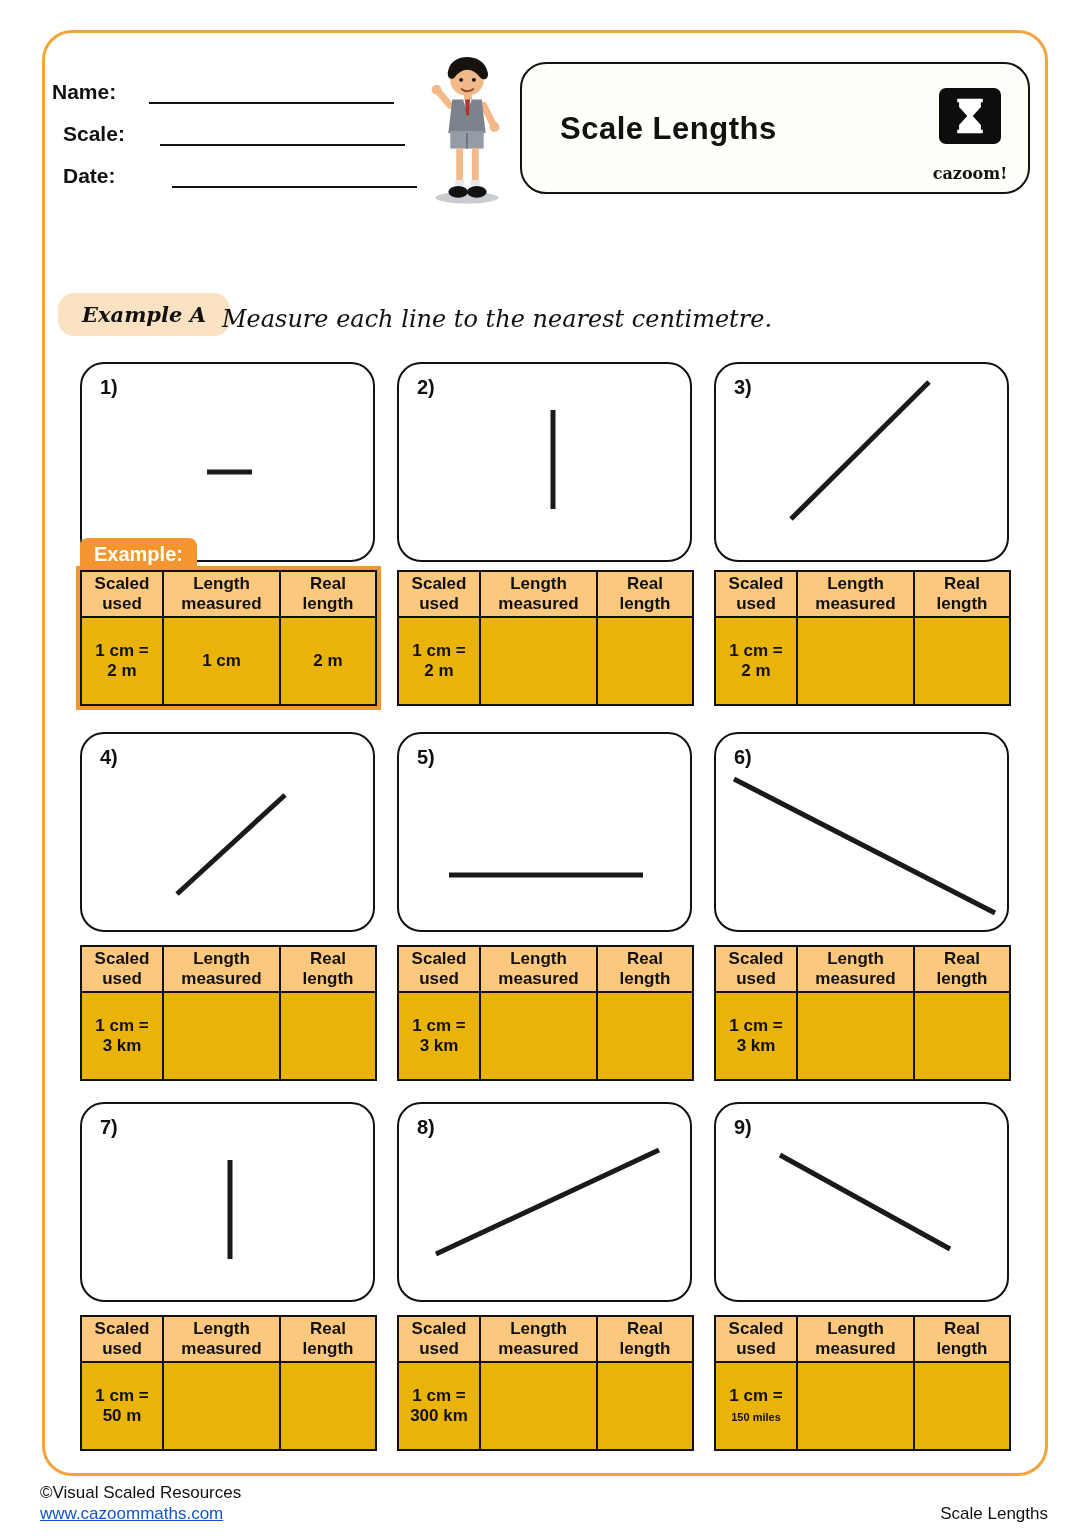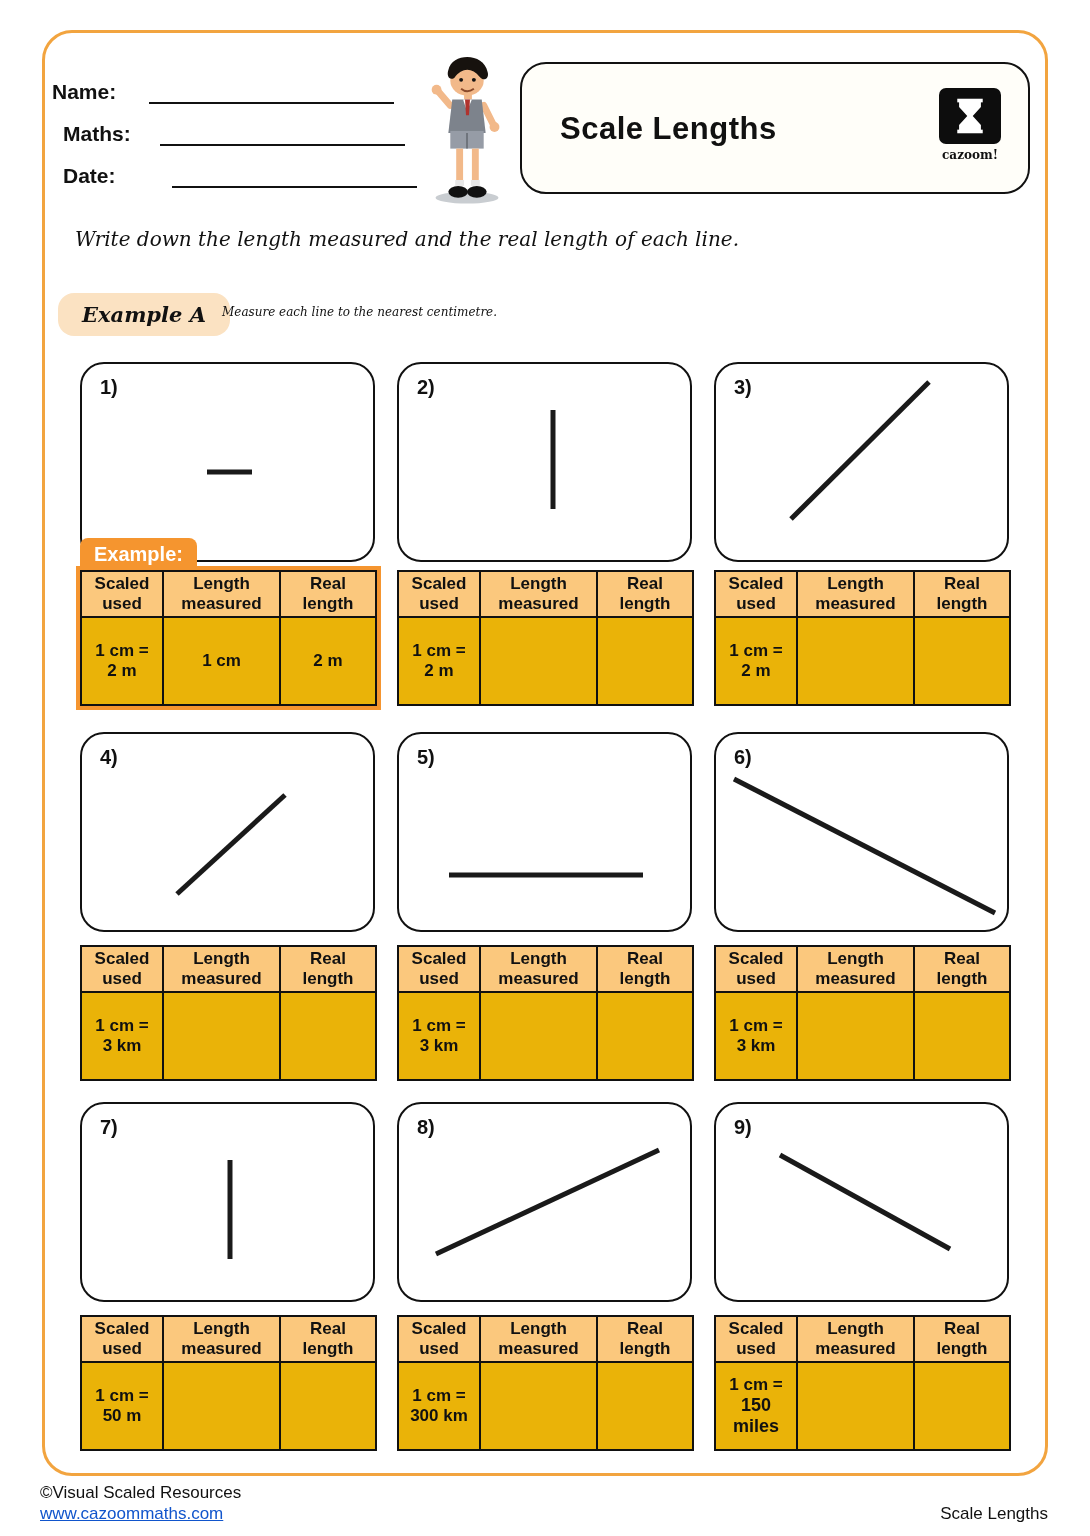--- a/index.html
+++ b/index.html
@@ -13,45 +13,45 @@
   .hrow { position:absolute; display:flex; align-items:flex-end; height:30px; }
   .hlabel { font-weight:bold; font-size:21px; width:97px; }
   .hline { width:245px; height:26px; border-bottom:2px solid #111; }
 
   
   .titlebox { position:absolute; left:520px; top:62px; width:510px; height:132px;
               border:2.5px solid #111; border-radius:26px; background:#FFFEF9; }
   .title { position:absolute; left:38px; top:47px; font-size:31px; font-weight:bold; letter-spacing:.5px; }
   .logo { position:absolute; right:16px; top:24px; width:84px; text-align:center; }
   .logo-glyph { width:62px; height:56px; background:#0d0d0d; border-radius:7px; margin:0 auto; display:flex; align-items:center; justify-content:center; }
-  .logo-text { font-family:"DejaVu Serif", serif; font-weight:bold; font-size:12px; margin-top:4px; }
+  .logo-text { font-family:"DejaVu Serif", serif; font-weight:bold; font-size:16px; margin-top:20px; }
 
   .intro { position:absolute; left:75px; top:226px; font-family:"DejaVu Serif", serif;
            font-style:italic; font-size:20px; line-height:27px; }
 
   .badge { position:absolute; left:58px; top:293px; background:#FBE2C2; border-radius:16px;
            padding:9px 24px; font-family:"DejaVu Serif", serif; font-style:italic;
            font-weight:bold; font-size:21px; }
   .sectioninstr { position:absolute; left:222px; top:305px; font-family:"DejaVu Serif", serif;
-                  font-style:italic; font-size:12px; }
+                  font-style:italic; font-size:24px; }
 
   
   .pbox { position:absolute; width:295px; height:200px; border:2.5px solid #111;
           border-radius:24px; background:#fff; }
   .pnum { position:absolute; left:18px; top:12px; font-size:20px; font-weight:bold; }
   .lsvg { position:absolute; left:0; top:0; width:295px; height:200px; }
   .lsvg line { stroke:#1a1a1a; stroke-width:5; }
 
   
   .ptable { position:absolute; width:295px; border-collapse:collapse; table-layout:fixed; background:#eab308; }
   .ptable th { background:#FBC87D; border:2px solid #111; font-size:17px; font-weight:bold;
                height:46px; text-align:center; white-space:pre-line; line-height:1.15; padding:2px; }
   .ptable td { border:2px solid #111; height:88px; text-align:center; font-size:17px;
                font-weight:bold; vertical-align:middle; }
-  .sm { font-size:18px; }
+  .sm { font-size:11px; }
 
   .exwrap { position:absolute; left:76px; top:566px; border:4px solid #F5952F; }
   .exwrap .ptable { position:static; }
   .extab { position:absolute; left:80px; top:538px; height:28px; background:#F5952F; color:#fff;
            font-weight:bold; font-size:20px; padding:5px 14px 0 14px; border-radius:8px 8px 0 0; }
 
   .footer-copy { position:absolute; left:40px; top:1483px; font-size:17px; }
   .footer-link { position:absolute; left:40px; top:1504px; font-size:17px; color:#1155CC;
                  text-decoration:underline; cursor:pointer; }
   .footer-title { position:absolute; right:42px; top:1504px; font-size:17px; }
@@ -59,21 +59,21 @@
 </head>
 <body>
 
 <div class="frame"></div>
 
 <div class="hrow" style="left:52px; top:74px;">
   <span class="hlabel">Name:</span>
   <span class="hline"></span>
 </div>
 <div class="hrow" style="left:63px; top:116px;">
-  <span class="hlabel">Maths:</span>
+  <span class="hlabel">Scale:</span>
   <span class="hline"></span>
 </div>
 <div class="hrow" style="left:63px; top:158px;gap:12px;">
   <span class="hlabel">Date:</span>
   <span class="hline"></span>
 </div>
 
 <svg style="position:absolute; left:413px; top:48px;" width="108" height="158" viewBox="0 0 110 160">
   <ellipse cx="55" cy="152" rx="32" ry="6" fill="#c9cdd1"></ellipse>
   <line x1="38" y1="58" x2="26" y2="44" stroke="#F2B98A" stroke-width="7" stroke-linecap="round"></line>
@@ -107,21 +107,20 @@
         <path d="M10,3 H34 V10 L25,20 L34,30 V37 H10 V30 L19,20 L10,10 Z" fill="#ffffff"></path>
         <rect x="8" y="1" width="28" height="4" fill="#ffffff"></rect>
         <rect x="8" y="35" width="28" height="4" fill="#ffffff"></rect>
       </svg>
     </div>
     <div class="logo-text">cazoom!</div>
   </div>
 </div>
 
 <div class="intro">
-  <div>Write down the length measured and the real length of each line.</div>
 </div>
 
 <div class="badge">Example A</div>
 <div class="sectioninstr">Measure each line to the nearest centimetre.</div>
 
 <div class="pbox" style="left:80px; top:362px;">
   <svg class="lsvg">
       <line x1="125" y1="108" x2="170" y2="108"></line>
     </svg>
   <span class="pnum">1)</span>

